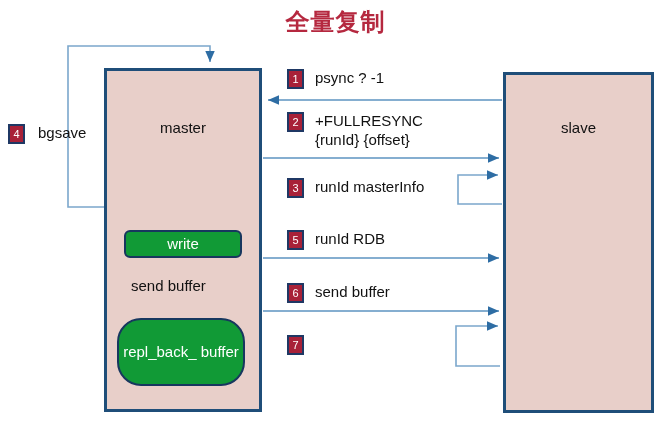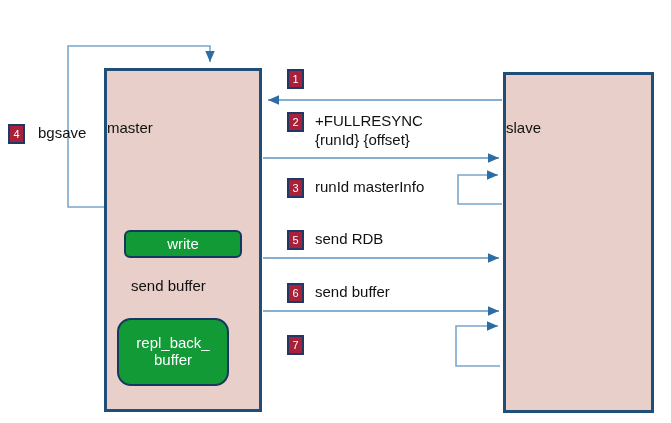--- a/index.html
+++ b/index.html
@@ -37,20 +37,21 @@
     font-family: "DejaVu Sans", "Liberation Sans", sans-serif;
   }
 
   
   .node-box {
     box-sizing: border-box;
     background: #e8cfc9;
     border: 3px solid #1f4e79;
     display: flex;
     align-items: flex-start;
+    justify-content: center;
   }
   .node-label {
     font-size: 15px;
     color: #111111;
   }
   #master-box { left: 104px; top: 68px; width: 158px; height: 344px; }
   #master-label { margin-top: 48px; }
   #slave-box  { left: 503px; top: 72px; width: 151px; height: 341px; }
   #slave-label { margin-top: 44px; }
 
@@ -65,22 +66,22 @@
     justify-content: center;
     text-align: center;
     line-height: 1.12;
     font-size: 15px;
   }
   #write-box {
     left: 124px; top: 230px; width: 118px; height: 28px;
     border-radius: 6px;
   }
   #repl-box {
-    left: 117px; top: 318px; width: 112px; height: 68px;
-    border-radius: 14px;
+    left: 117px; top: 318px; width: 128px; height: 68px;
+    border-radius: 24px;
   }
 
   
   .plain-label {
     font-size: 15px;
     color: #111111;
     white-space: nowrap;
   }
   #send-buffer-inner { left: 131px; top: 277px; }
 
@@ -165,20 +166,21 @@
 
     <g>
       <path d="M500,366 L456,366 L456,326 L498,326" fill="none" stroke="#7ba7cc" stroke-width="1.6" marker-end="url(#arrowR)"></path>
     </g>
 
     <g>
       <line x1="181" y1="259" x2="181" y2="313" stroke="#5d93c0" stroke-width="1.6" marker-end="url(#arrowD)"></line>
     </g>
   </svg>
 
+  <div class="abs" id="diagram-title">全量复制</div>
 
   <div class="abs node-box" id="master-box">
     <span class="node-label" id="master-label">master</span>
   </div>
 
   <div class="abs node-box" id="slave-box">
     <span class="node-label" id="slave-label">slave</span>
   </div>
 
   <div class="abs green-box" id="write-box">write</div>
@@ -188,36 +190,37 @@
   <div class="abs green-box" id="repl-box">repl_back_
 buffer</div>
 
   <div class="abs step-row" id="step-4">
     <span class="step-badge">4</span>
     <span class="step-text">bgsave</span>
   </div>
 
   <div class="abs step-row" id="step-1">
     <span class="step-badge">1</span>
+    <span class="step-text">psync ? -1</span>
   </div>
 
   <div class="abs step-row" id="step-2">
     <span class="step-badge">2</span>
     <span class="step-text">+FULLRESYNC
 {runId} {offset}</span>
   </div>
 
   <div class="abs step-row" id="step-3">
     <span class="step-badge">3</span>
     <span class="step-text">runId masterInfo</span>
   </div>
 
   <div class="abs step-row" id="step-5">
     <span class="step-badge">5</span>
-    <span class="step-text">send RDB</span>
+    <span class="step-text">runId RDB</span>
   </div>
 
   <div class="abs step-row" id="step-6">
     <span class="step-badge">6</span>
     <span class="step-text">send buffer</span>
   </div>
 
   <div class="abs step-row" id="step-7">
     <span class="step-badge">7</span>
   </div>

